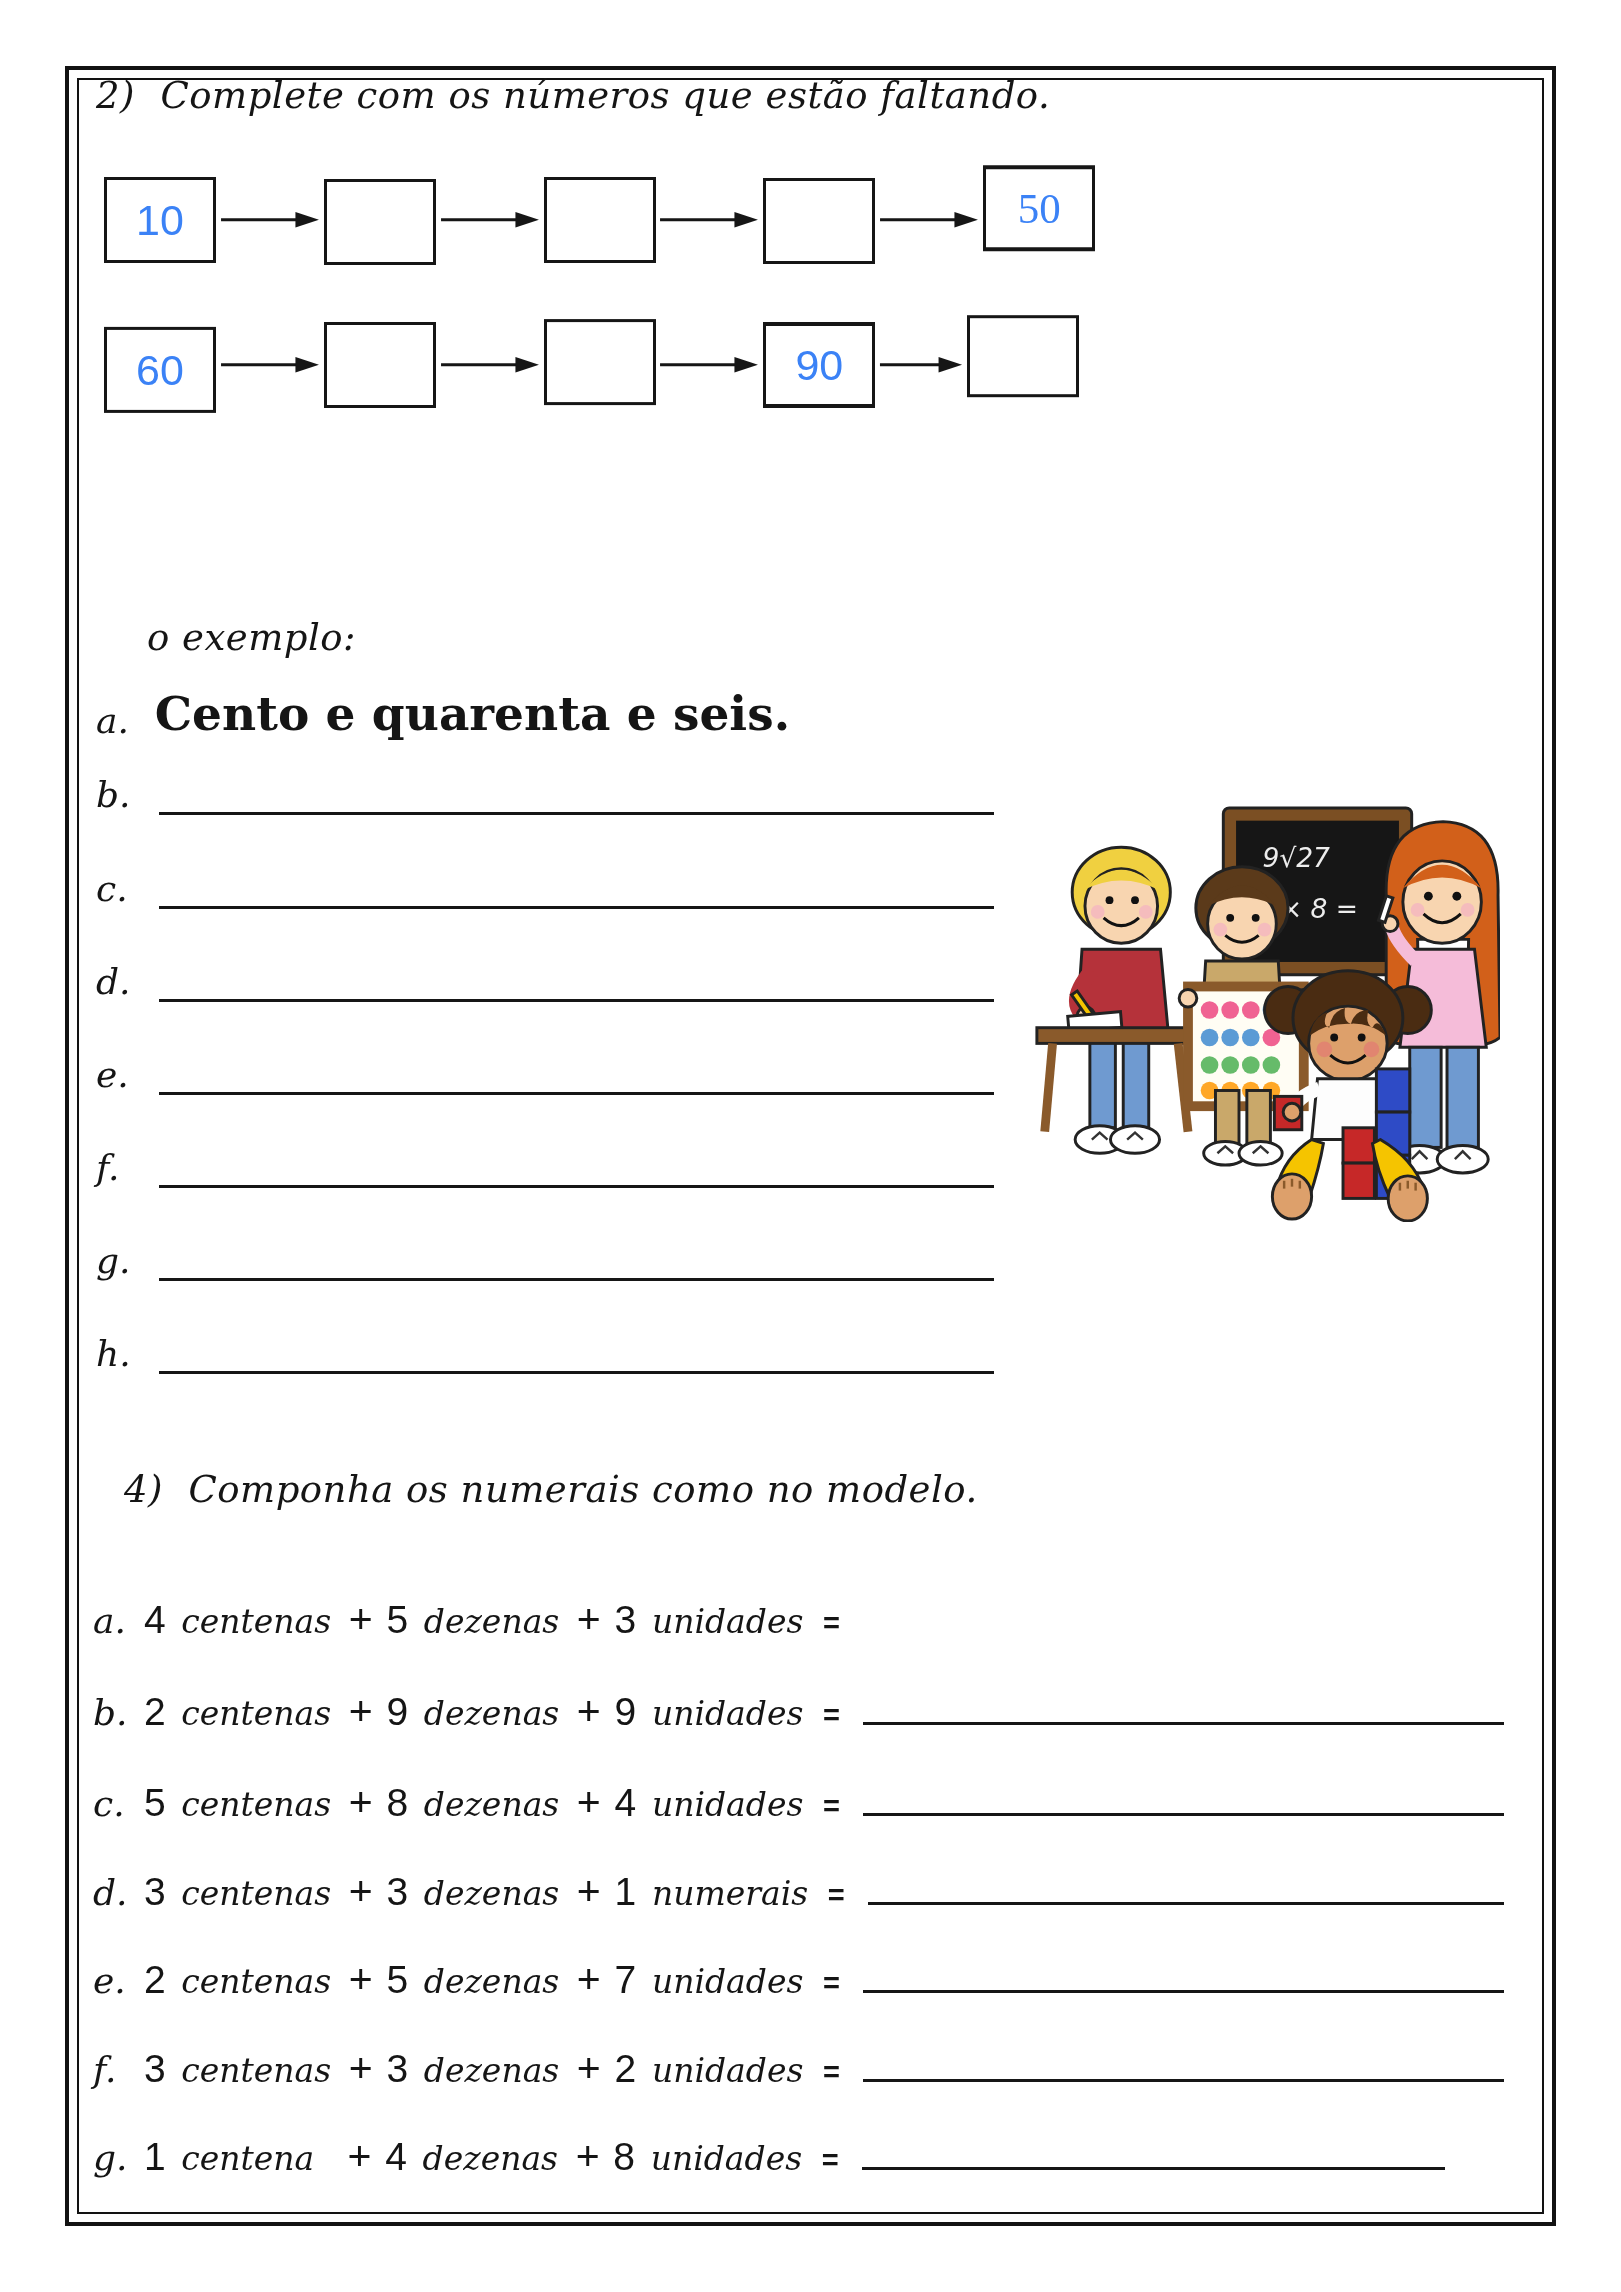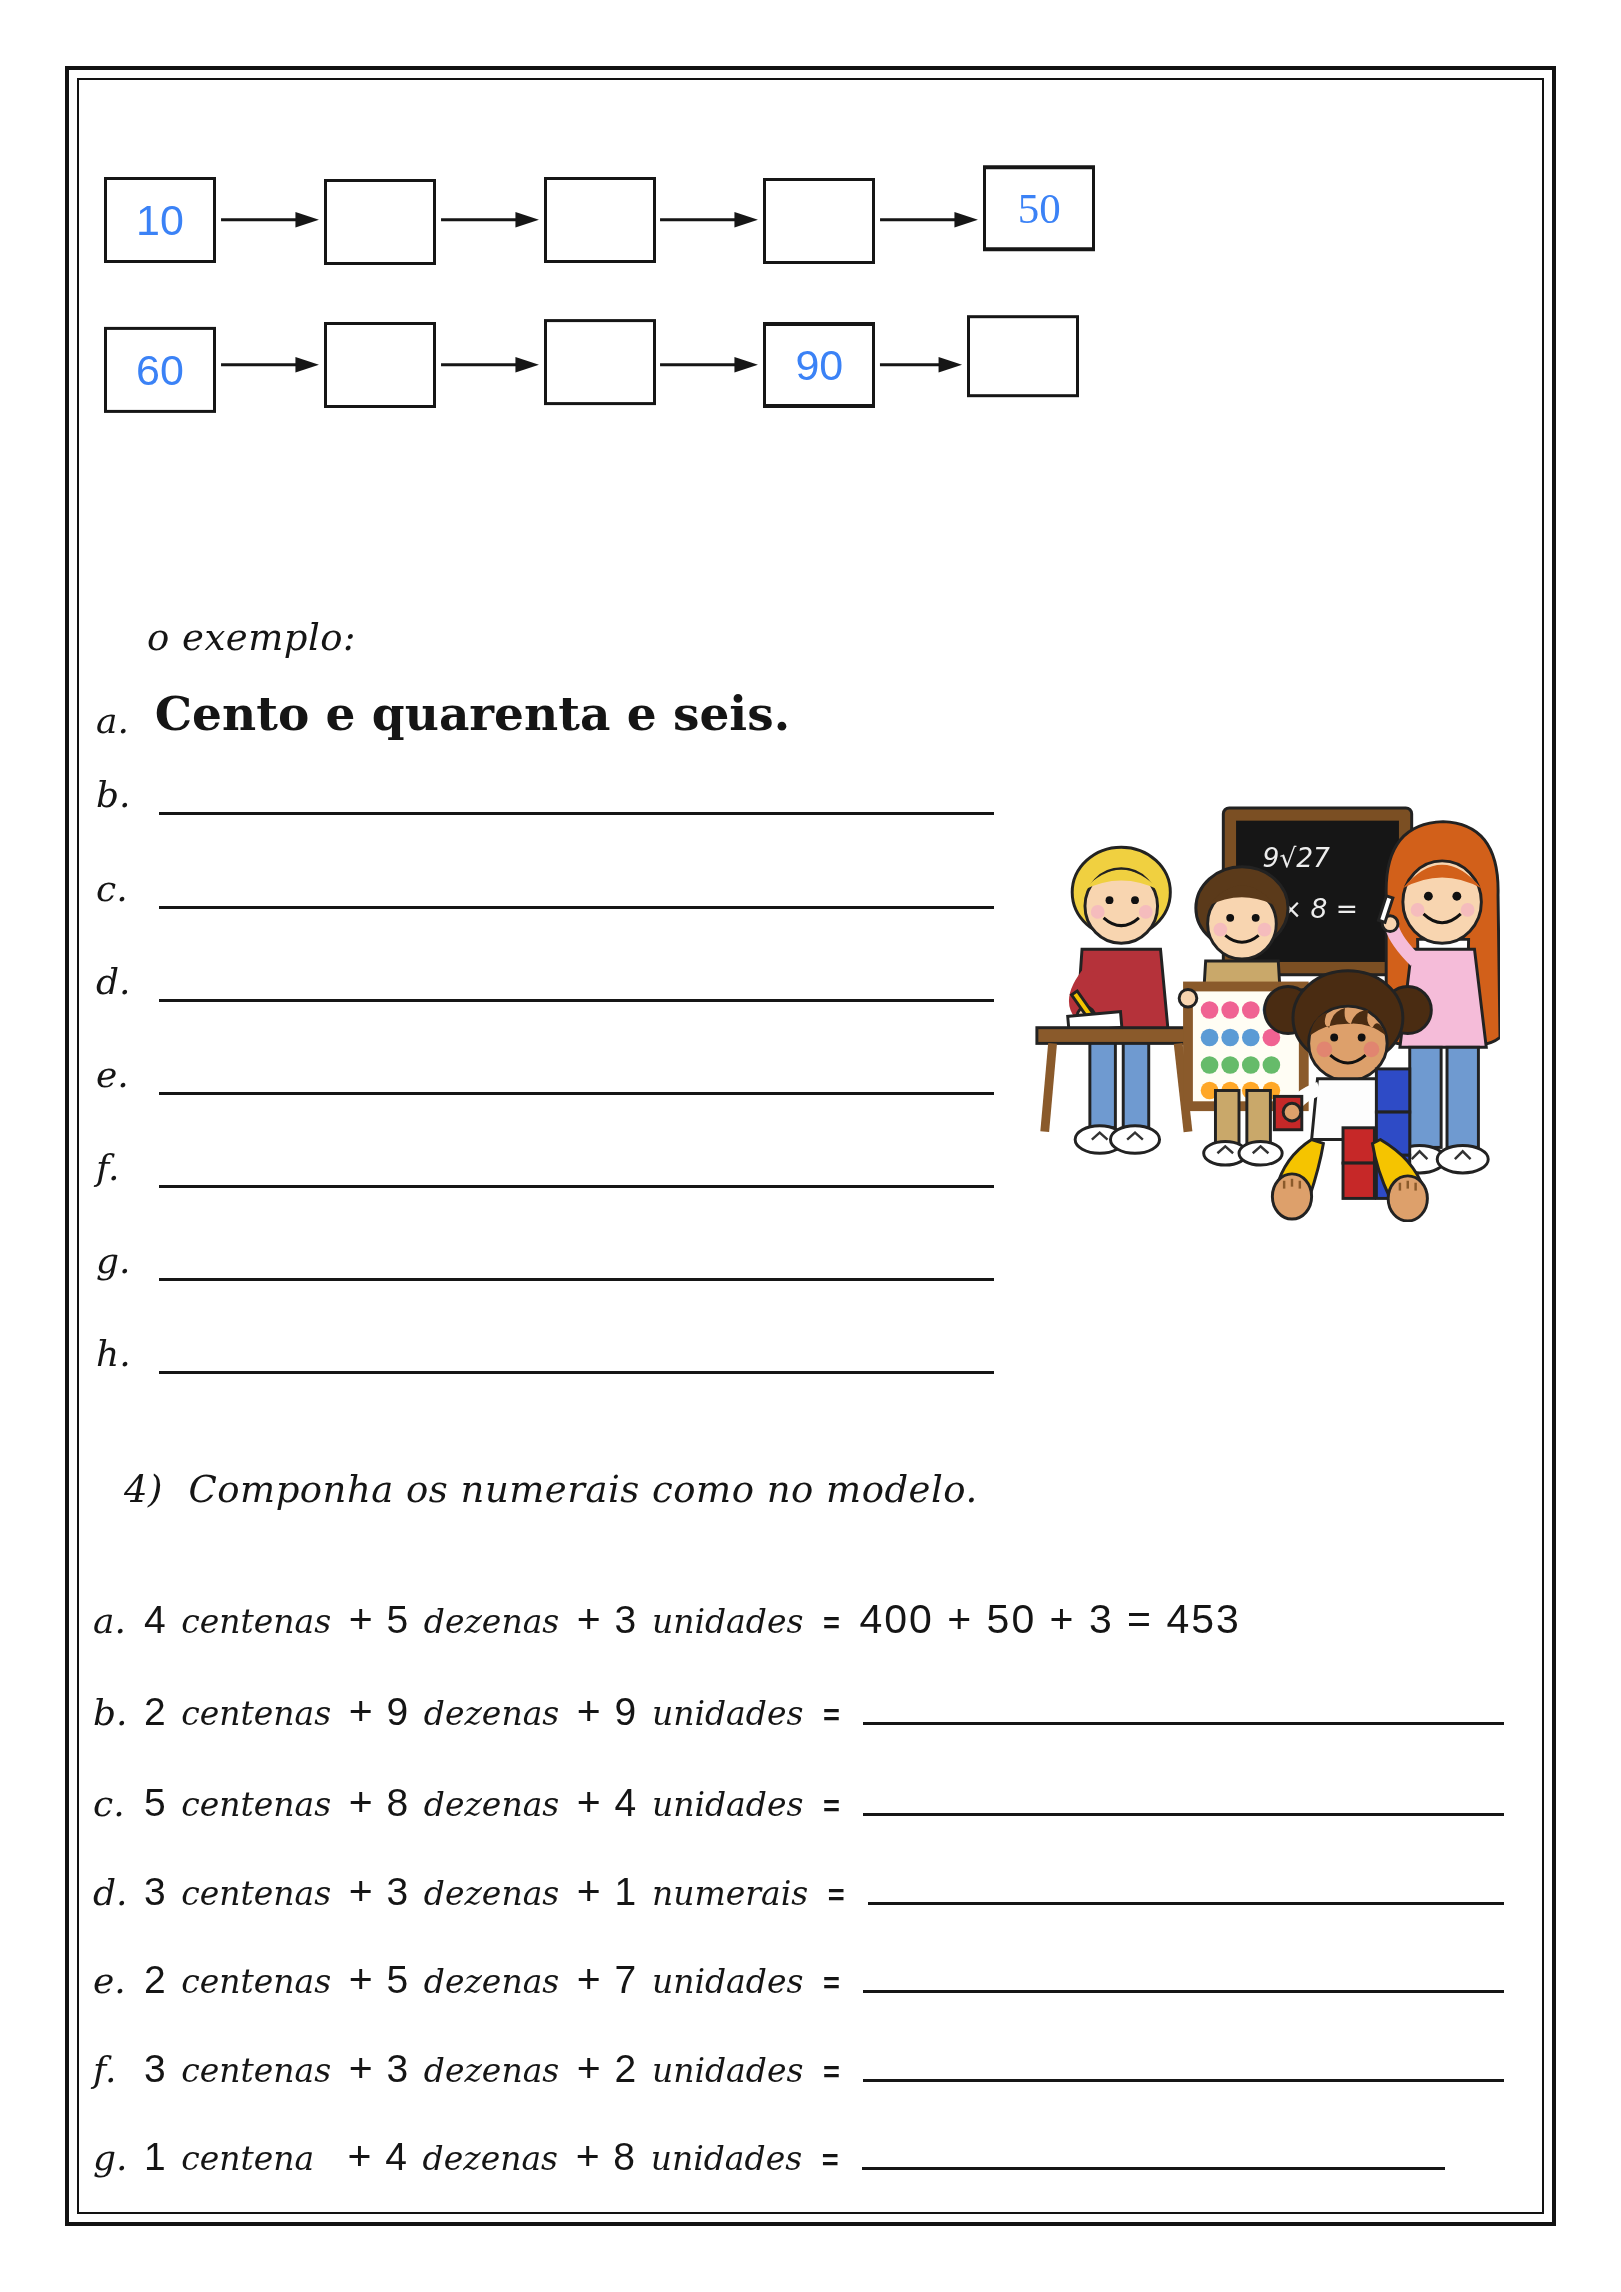--- a/index.html
+++ b/index.html
@@ -53,20 +53,23 @@
   .outline { stroke:#222; stroke-width:3; }
 </style>
 </head>
 <body>
 
 <div class="page">
   <div class="frame-outer">
     <div class="frame-inner"></div>
   </div>
 
+  <div class="q-title" style="left:96px; top:74px;">
+    <span class="qnum">2)</span><span>Complete com os números que estão faltando.</span>
+  </div>
 
   <div class="num-row" style="top:177px;">
     <div class="nbox">
         <span>10</span>
       </div>
     <svg class="arrow" width="102" height="23.5" viewBox="0 0 104 24">
         <line x1="2" y1="12" x2="80" y2="12" stroke="#161616" stroke-width="3"></line>
         <polygon points="78,4 102,12 78,20" fill="#161616"></polygon>
       </svg>
     <div class="nbox" style="transform:translateY(2px);">
@@ -302,21 +305,20 @@
     <span class="letter">a.</span>
     <span class="num">4</span>
     <span class="word">centenas</span>
     <span class="plus">+</span>
     <span class="num">5</span>
     <span class="word">dezenas</span>
     <span class="plus">+</span>
     <span class="num">3</span>
     <span class="word">unidades</span>
     <span class="eq">=</span>
-    <span class="answer">400 + 50 + 3 = 453</span>
   </div>
 
   <div class="q4-row" style="top:1688px;">
     <span class="letter">b.</span>
     <span class="num">2</span>
     <span class="word">centenas</span>
     <span class="plus">+</span>
     <span class="num">9</span>
     <span class="word">dezenas</span>
     <span class="plus">+</span>

